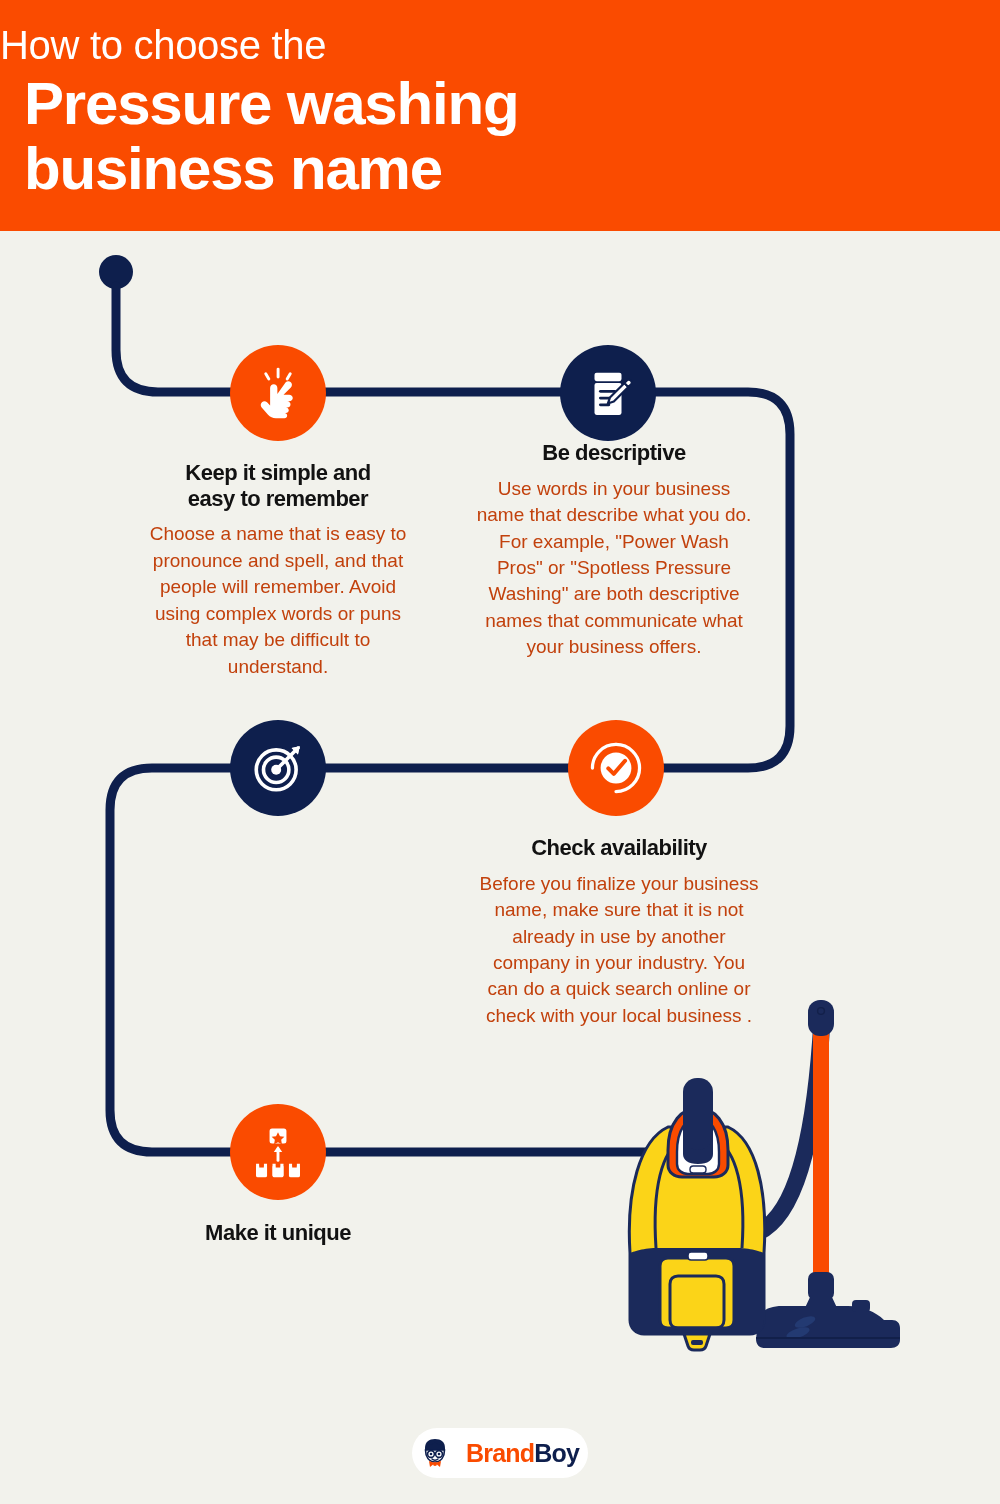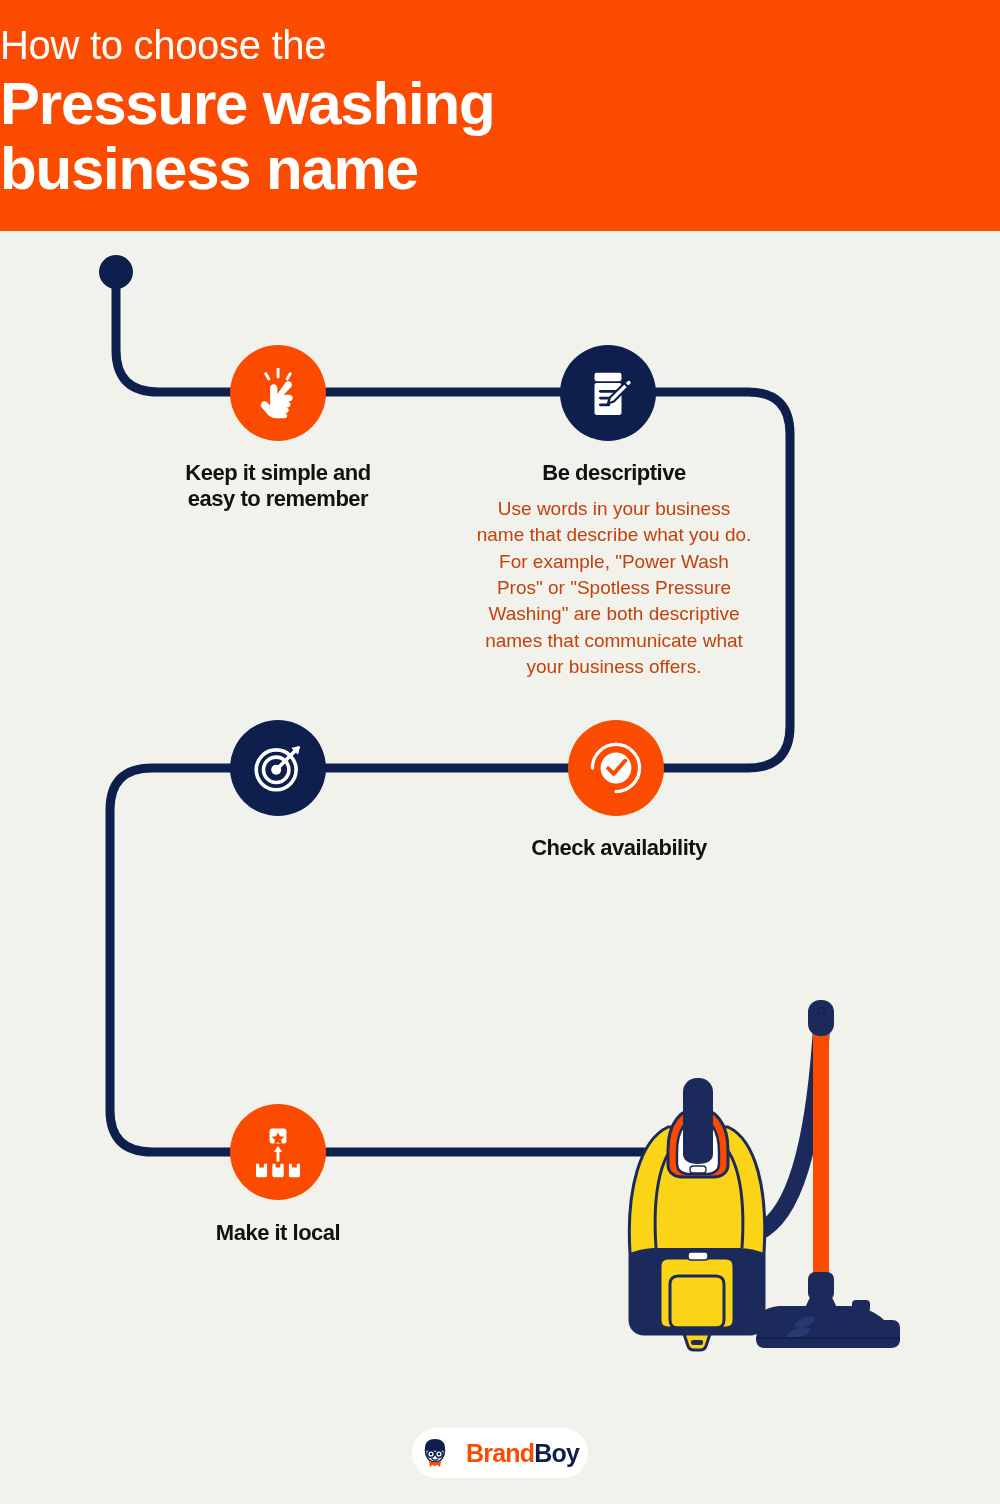--- a/index.html
+++ b/index.html
@@ -41,20 +41,21 @@
     letter-spacing: -0.3px;
   }
   .header-title {
     font-size: 60px;
     line-height: 1.08;
     color: #FFFFFF;
     font-weight: 700;
     letter-spacing: -1.2px;
     margin-top: 6px;
     white-space: pre-line;
+    margin-left: 24px;
   }
 
   
   .connector-layer {
     position: absolute;
     left: 0; top: 0;
     width: 1000px;
     height: 1504px;
     pointer-events: none;
   }
@@ -221,34 +222,36 @@
         <rect x="9.8" y="45" width="5.4" height="5.4"></rect>
         <rect x="29.3" y="45" width="5.4" height="5.4"></rect>
         <rect x="48.8" y="45" width="5.4" height="5.4"></rect>
       </g>
     </svg>
   </div>
 
   <div class="card" style="left:138px; top:460px; width:280px;">
     <div class="card-title">Keep it simple and
 easy to remember</div>
-  </div>
-
-  <div class="card" style="left:474px; top:460px; width:280px;">
+    <div class="card-body">Choose a name that is easy to pronounce and spell, and that people will remember. Avoid using complex words or puns that may be difficult to understand.</div>
+  </div>
+
+  <div class="card" style="left:474px; top:440px; width:280px;">
     <div class="card-title">Be descriptive</div>
     <div class="card-body">Use words in your business name that describe what you do. For example, "Power Wash Pros" or "Spotless Pressure Washing" are both descriptive names that communicate what your business offers.</div>
   </div>
 
 
   <div class="card" style="left:479px; top:835px; width:280px;">
     <div class="card-title">Check availability</div>
+    <div class="card-body">Before you finalize your business name, make sure that it is not already in use by another company in your industry. You can do a quick search online or check with your local business .</div>
   </div>
 
   <div class="card" style="left:108px; top:1220px; width:340px;">
-    <div class="card-title">Make it local</div>
+    <div class="card-title">Make it unique</div>
   </div>
 
   <div class="vacuum">
     <svg viewBox="0 0 320 380" width="320" height="380" xmlns="http://www.w3.org/2000/svg">
 
       <path d="M150 245 C 195 235, 215 150, 222 30" fill="none" stroke="#1B2A5B" stroke-width="17" stroke-linecap="round"></path>
 
       <rect x="213" y="38" width="16" height="255" fill="#FA4B00"></rect>
 
       <rect x="208" y="10" width="26" height="36" rx="12" fill="#1B2A5B"></rect>

